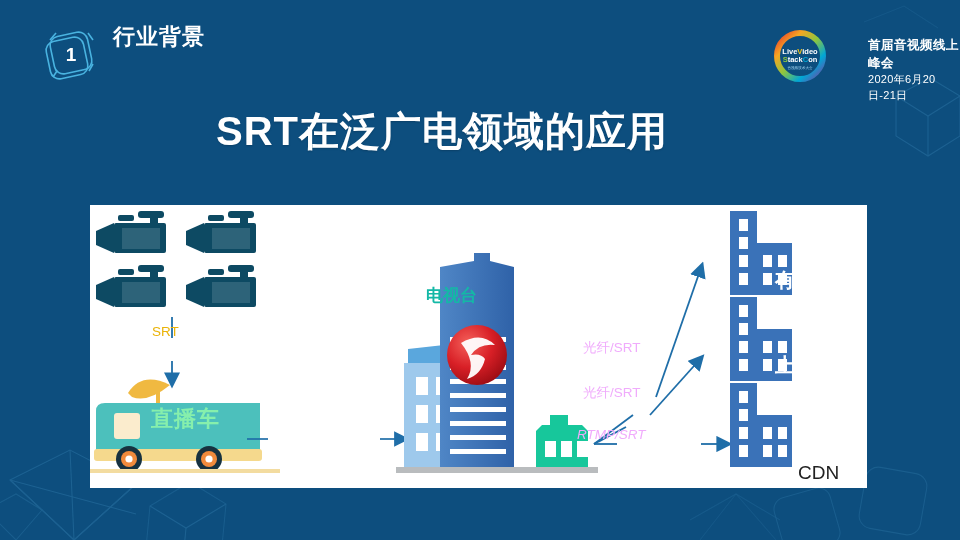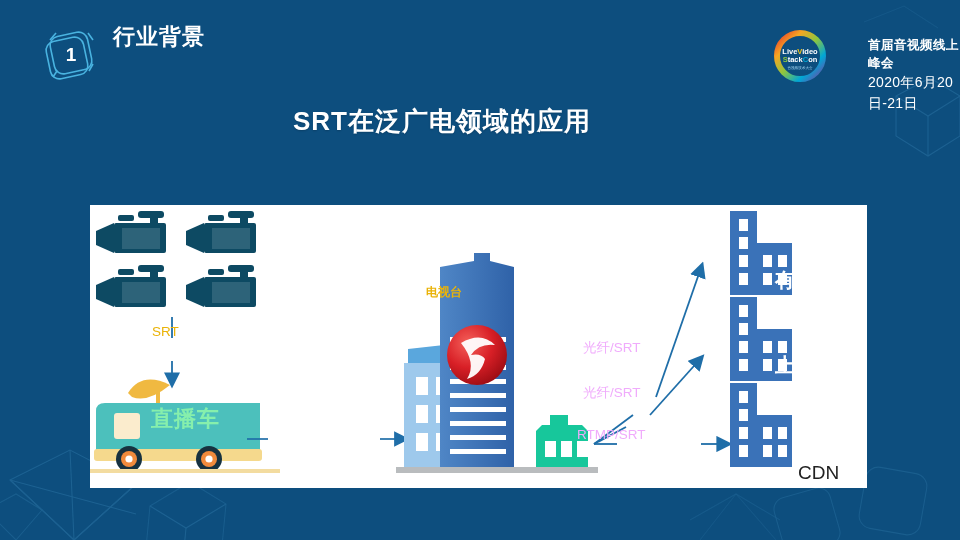--- a/index.html
+++ b/index.html
@@ -19,30 +19,30 @@
   .hdr-num{position:absolute;left:44px;top:28px;width:54px;height:54px;
            display:flex;align-items:center;justify-content:center;
            color:#fff;font-size:19px;font-weight:bold;}
   .hdr-title{position:absolute;left:113px;top:22px;color:#ffffff;
              font-size:22px;font-weight:bold;letter-spacing:1px;}
 
   
   .logo-wrap{position:absolute;left:772px;top:28px;width:56px;height:56px;}
   .conf-txt{position:absolute;left:840px;top:36px;color:#ffffff;line-height:1.45;margin-left:28px;}
   .conf-l1{font-size:12.5px;font-weight:bold;letter-spacing:.5px;}
-  .conf-l2{font-size:14px;letter-spacing:.3px;}
+  .conf-l2{font-size:11px;letter-spacing:.3px;}
 
   
   .main-title{position:absolute;left:0;top:104px;width:884px;text-align:center;
-              color:#ffffff;font-size:26px;font-weight:bold;letter-spacing:1px;
+              color:#ffffff;font-size:40px;font-weight:bold;letter-spacing:1px;
               text-shadow:0 1px 2px rgba(0,0,0,.18);}
 
   
   .panel{position:absolute;left:90px;top:205px;width:777px;height:283px;background:#ffffff;}
-  .tv-cap{position:absolute;left:426px;top:284px;font-size:12px;font-weight:bold;color:#eab308;}
+  .tv-cap{position:absolute;left:426px;top:284px;font-size:17px;font-weight:bold;color:#14b8a6;}
   .rlabel{position:absolute;font-size:20px;font-weight:bold;color:#ffffff;white-space:nowrap;}
   .cdn-label{position:absolute;font-size:19px;color:#222;white-space:nowrap;margin-top:36px;}
   .srt-label{position:absolute;left:152px;top:324px;font-size:13.5px;color:#eab308;}
   .van-txt{position:absolute;left:151px;top:404px;color:#86efac;font-size:22px;font-weight:bold;letter-spacing:1px;}
   .link-label{position:absolute;font-size:13.5px;color:#f0abfc;white-space:nowrap;}
 </style>
 </head>
 <body>
 
 <div class="slide">
@@ -298,19 +298,19 @@
       </g>
     </g>
   </svg>
 
   <div class="srt-label">SRT</div>
   <div class="van-txt">直播车</div>
   <div class="tv-cap">电视台</div>
 
   <div class="link-label" style="left:583px;top:339px;">光纤/SRT</div>
   <div class="link-label" style="left:583px;top:384px;">光纤/SRT</div>
-  <div class="link-label" style="left:577px;top:427px;">RTMP/SRT</div>
+  <div class="link-label" style="left:577px;top:427px;font-style:italic;">RTMP/SRT</div>
 
   <div class="rlabel" style="left:775px;top:267px;">有线网</div>
   <div class="rlabel" style="left:775px;top:352px;">上星站</div>
   <div class="cdn-label" style="left:798px;top:426px;">CDN</div>
 
 </div>
 
 </body></html>

